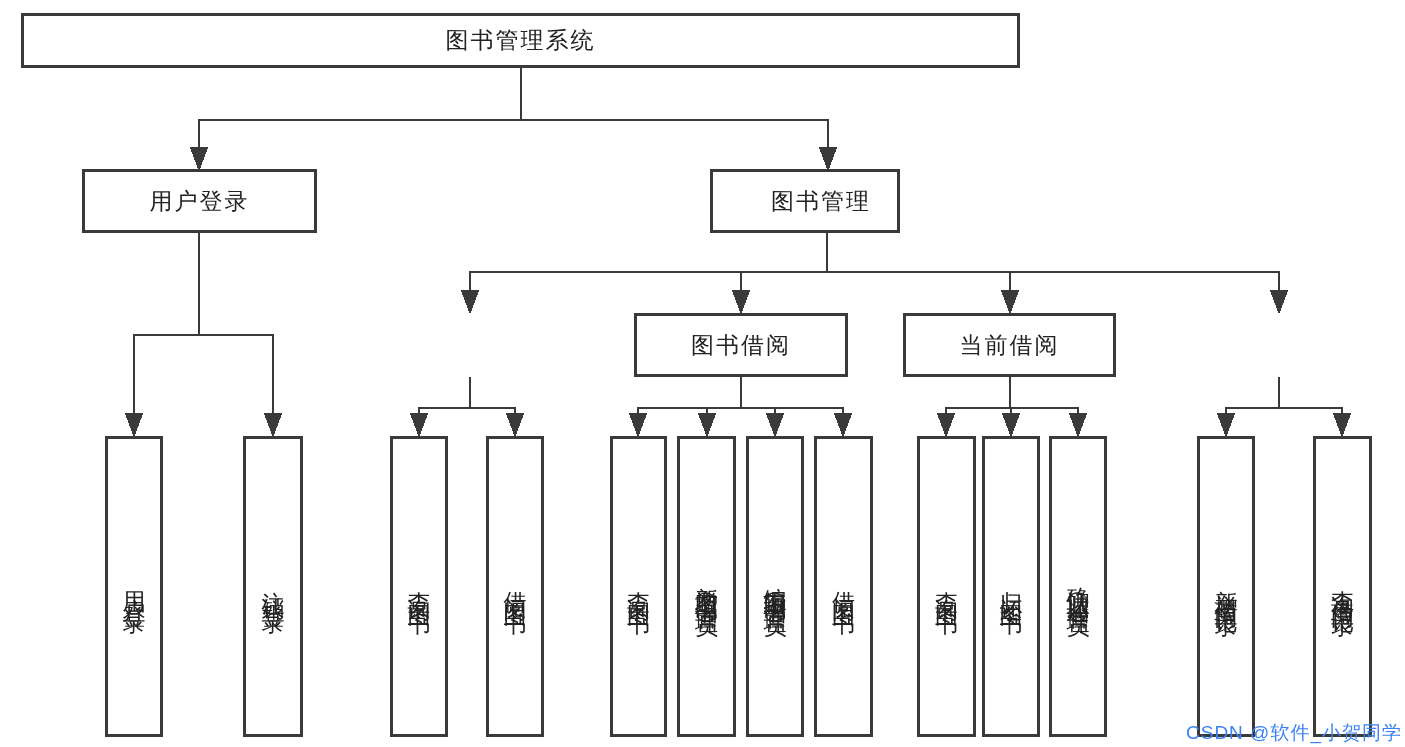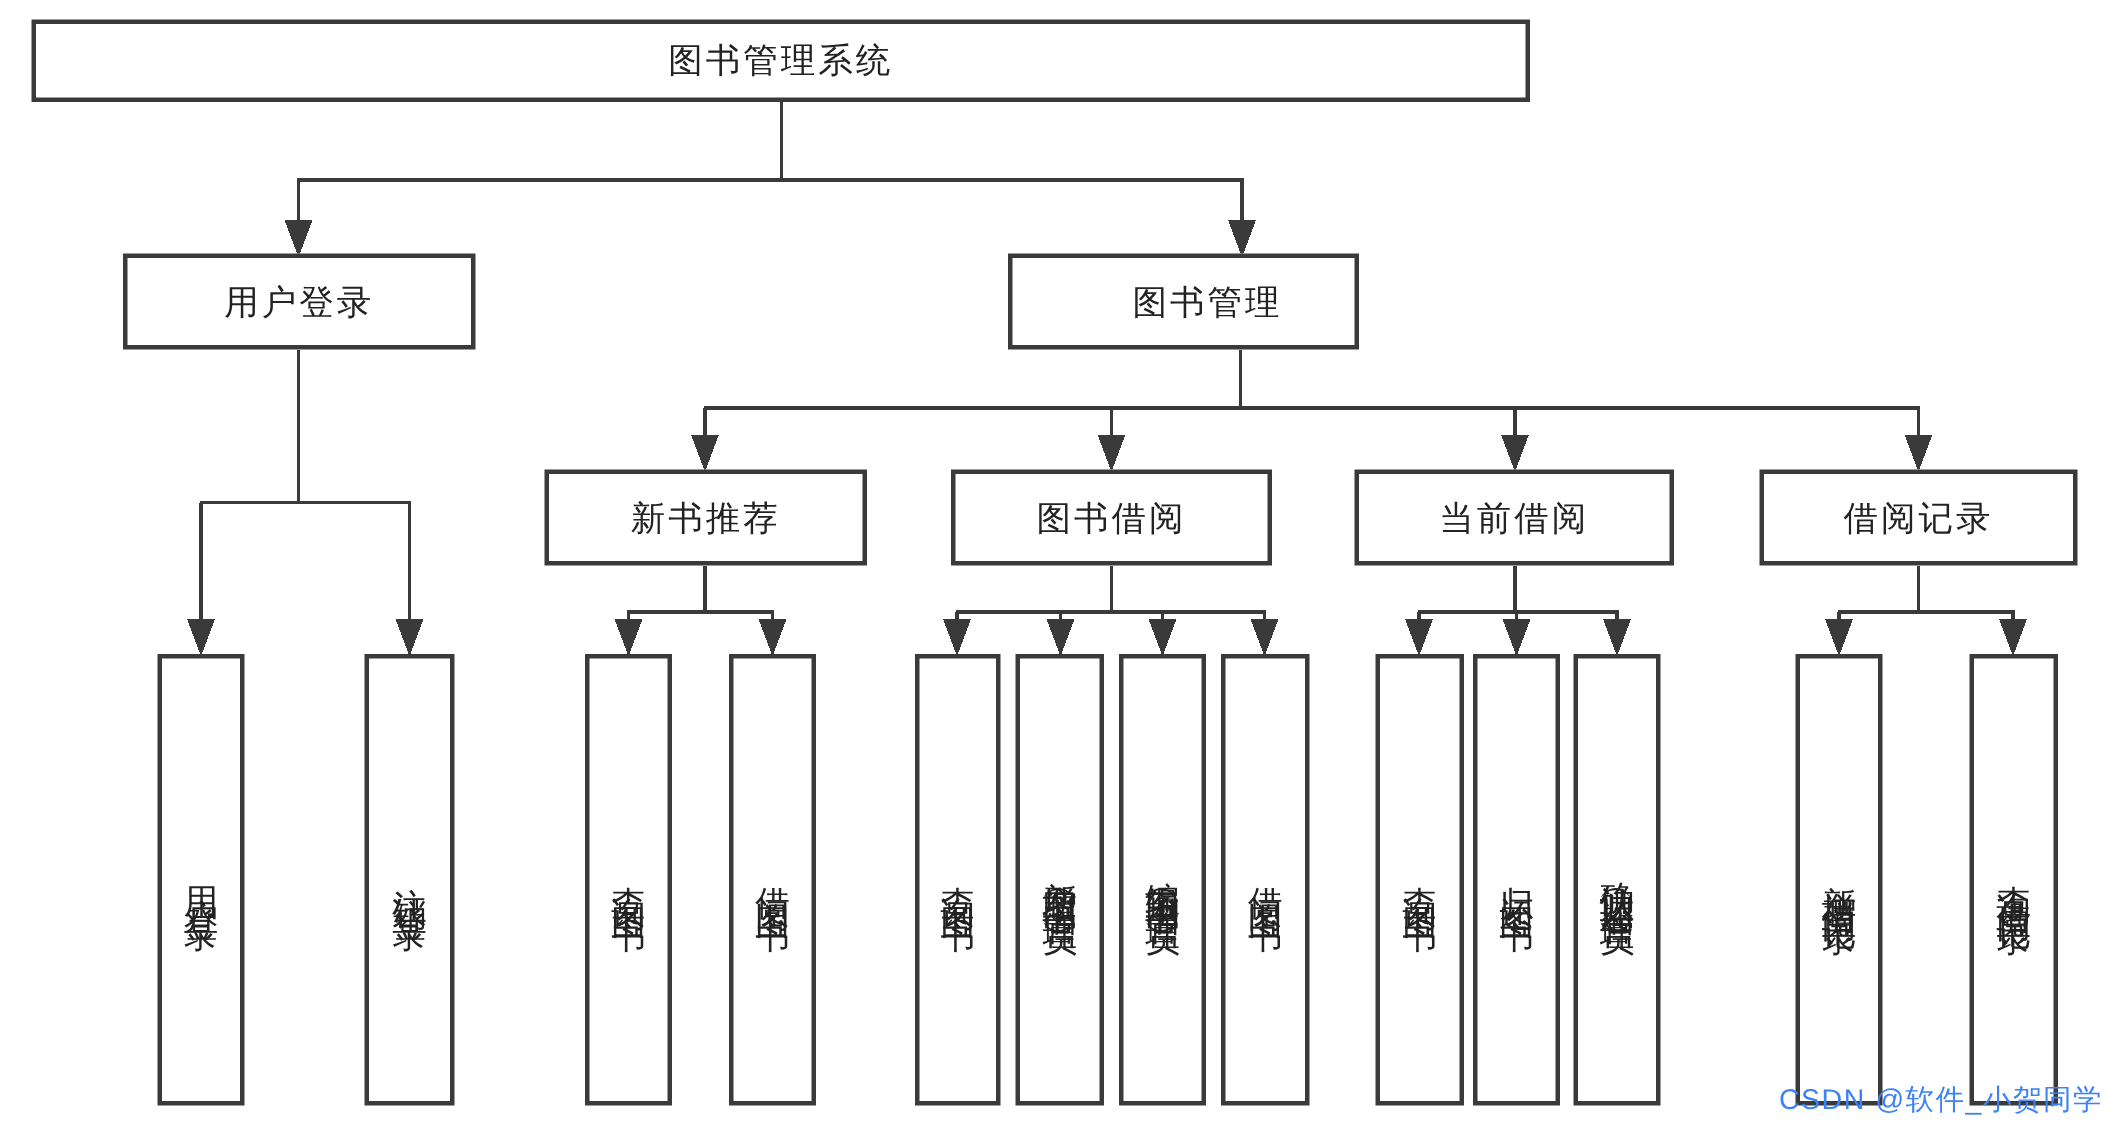--- a/index.html
+++ b/index.html
@@ -26,21 +26,21 @@
     display: flex;
     align-items: center;
     justify-content: center;
     color: #222222;
     font-size: 23px;
     letter-spacing: 2px;
     z-index: 2;
   }
   .node.root   { left: 21px;  top: 13px;  width: 999px; height: 55px; }
   .node.b-user { left: 82px;  top: 169px; width: 235px; height: 64px; }
-  .node.b-mgmt { left: 672px; top: 169px; width: 234px; height: 64px; padding-left: 32px; }
+  .node.b-mgmt { left: 710px; top: 169px; width: 190px; height: 64px; padding-left: 32px; }
 
   .node.g-new     { left: 363px;  top: 313px; width: 215px; height: 64px; }
   .node.g-borrow  { left: 634px;  top: 313px; width: 214px; height: 64px; font-family: Liberation Serif, serif; }
   .node.g-current { left: 903px;  top: 313px; width: 213px; height: 64px; }
   .node.g-record  { left: 1173px; top: 313px; width: 212px; height: 64px; }
 
   .leaf {
     position: absolute;
     top: 436px;
     height: 301px;
@@ -148,24 +148,22 @@
     <polygon points="1218.5,414 1233.5,414 1226,434"></polygon>
     <line x1="1342" y1="408" x2="1342" y2="418"></line>
     <polygon points="1334.5,414 1349.5,414 1342,434"></polygon>
   </svg>
 
   <div class="node root">图书管理系统</div>
 
   <div class="node b-user">用户登录</div>
   <div class="node b-mgmt">图书管理</div>
 
-  <div class="node g-new">新书推荐</div>
   <div class="node g-borrow">图书借阅</div>
   <div class="node g-current">当前借阅</div>
-  <div class="node g-record">借阅记录</div>
 
   <div class="leaf l-user1">用户登录</div>
   <div class="leaf l-user2">注销登录</div>
 
   <div class="leaf l-new1">查询图书</div>
   <div class="leaf l-new2">借阅图书</div>
 
   <div class="leaf l-borrow1">查询图书</div>
   <div class="leaf l-borrow2">新增图书（管理员）</div>
   <div class="leaf l-borrow3">编辑图书（管理员）</div>

